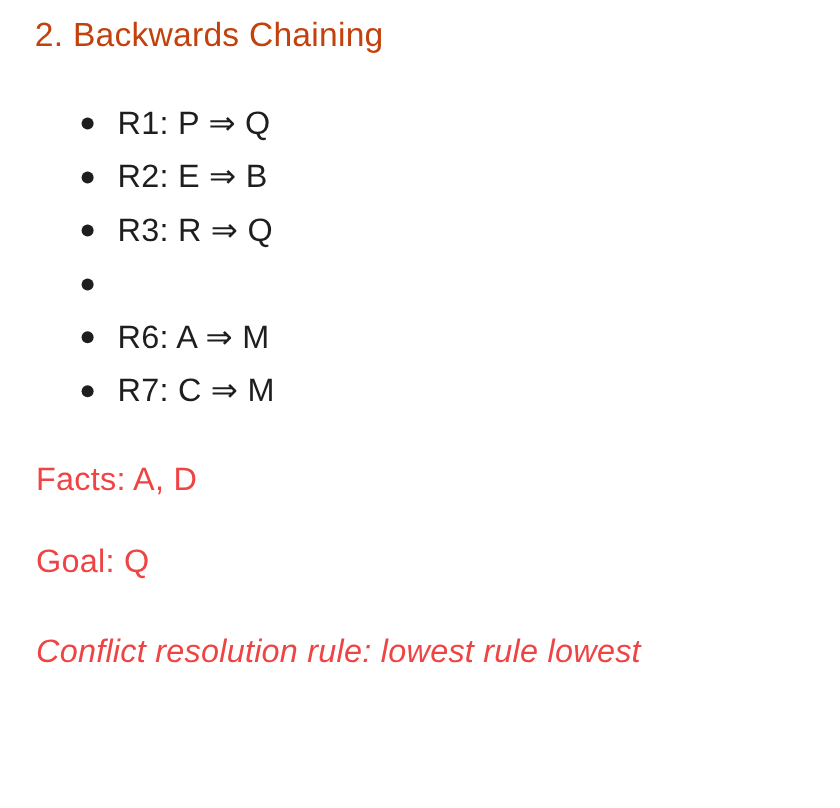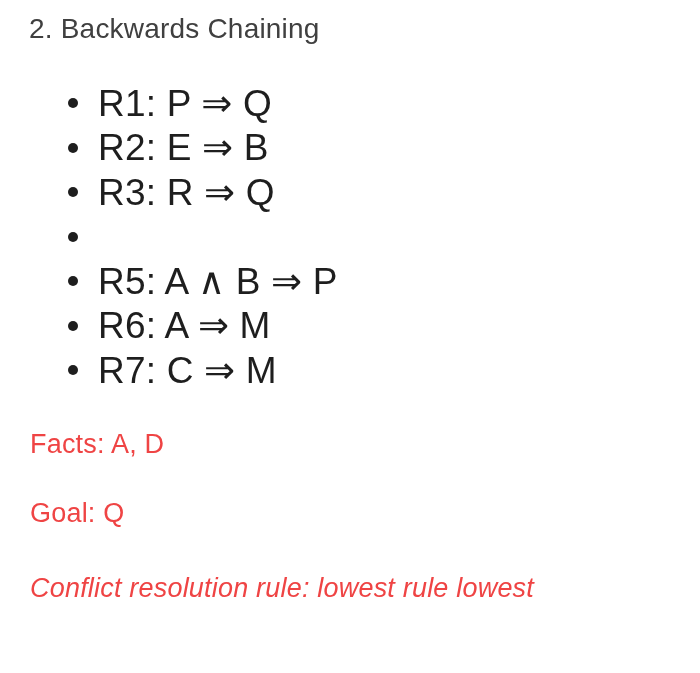--- a/index.html
+++ b/index.html
@@ -17,35 +17,35 @@
     font-family: "Liberation Sans", "DejaVu Sans", sans-serif;
     overflow: hidden;
   }
 
   .section-title {
     margin: 14px 0 0 29px;
     font-size: 28px;
     line-height: 30px;
     font-weight: 400;
     letter-spacing: 0.2px;
-    color: #404040;
+    color: #c2410c;
   }
 
   .rules-list {
     list-style: none;
     margin: 37px 0 0 29px;
   }
 
   .rule-item {
     position: relative;
     height: 44.5px;
     display: flex;
     align-items: center;
     padding-left: 69px;
-    font-size: 37px;
+    font-size: 27px;
     letter-spacing: 0.2px;
     white-space: pre;
   }
 
   .bullet {
     position: absolute;
     left: 39px;
     top: 50%;
     margin-top: -5px;
     width: 10px;
@@ -84,24 +84,20 @@
     </li>
     <li class="rule-item">
       <span class="bullet"></span>
       <span>R3: R ⇒ Q</span>
     </li>
     <li class="rule-item">
       <span class="bullet"></span>
     </li>
     <li class="rule-item">
       <span class="bullet"></span>
-      <span>R5: A ∧ B ⇒ P</span>
-    </li>
-    <li class="rule-item">
-      <span class="bullet"></span>
       <span>R6: A ⇒ M</span>
     </li>
     <li class="rule-item">
       <span class="bullet"></span>
       <span>R7: C ⇒ M</span>
     </li>
   </ul>
 
   <p class="line facts-line">Facts: A, D</p>
 

